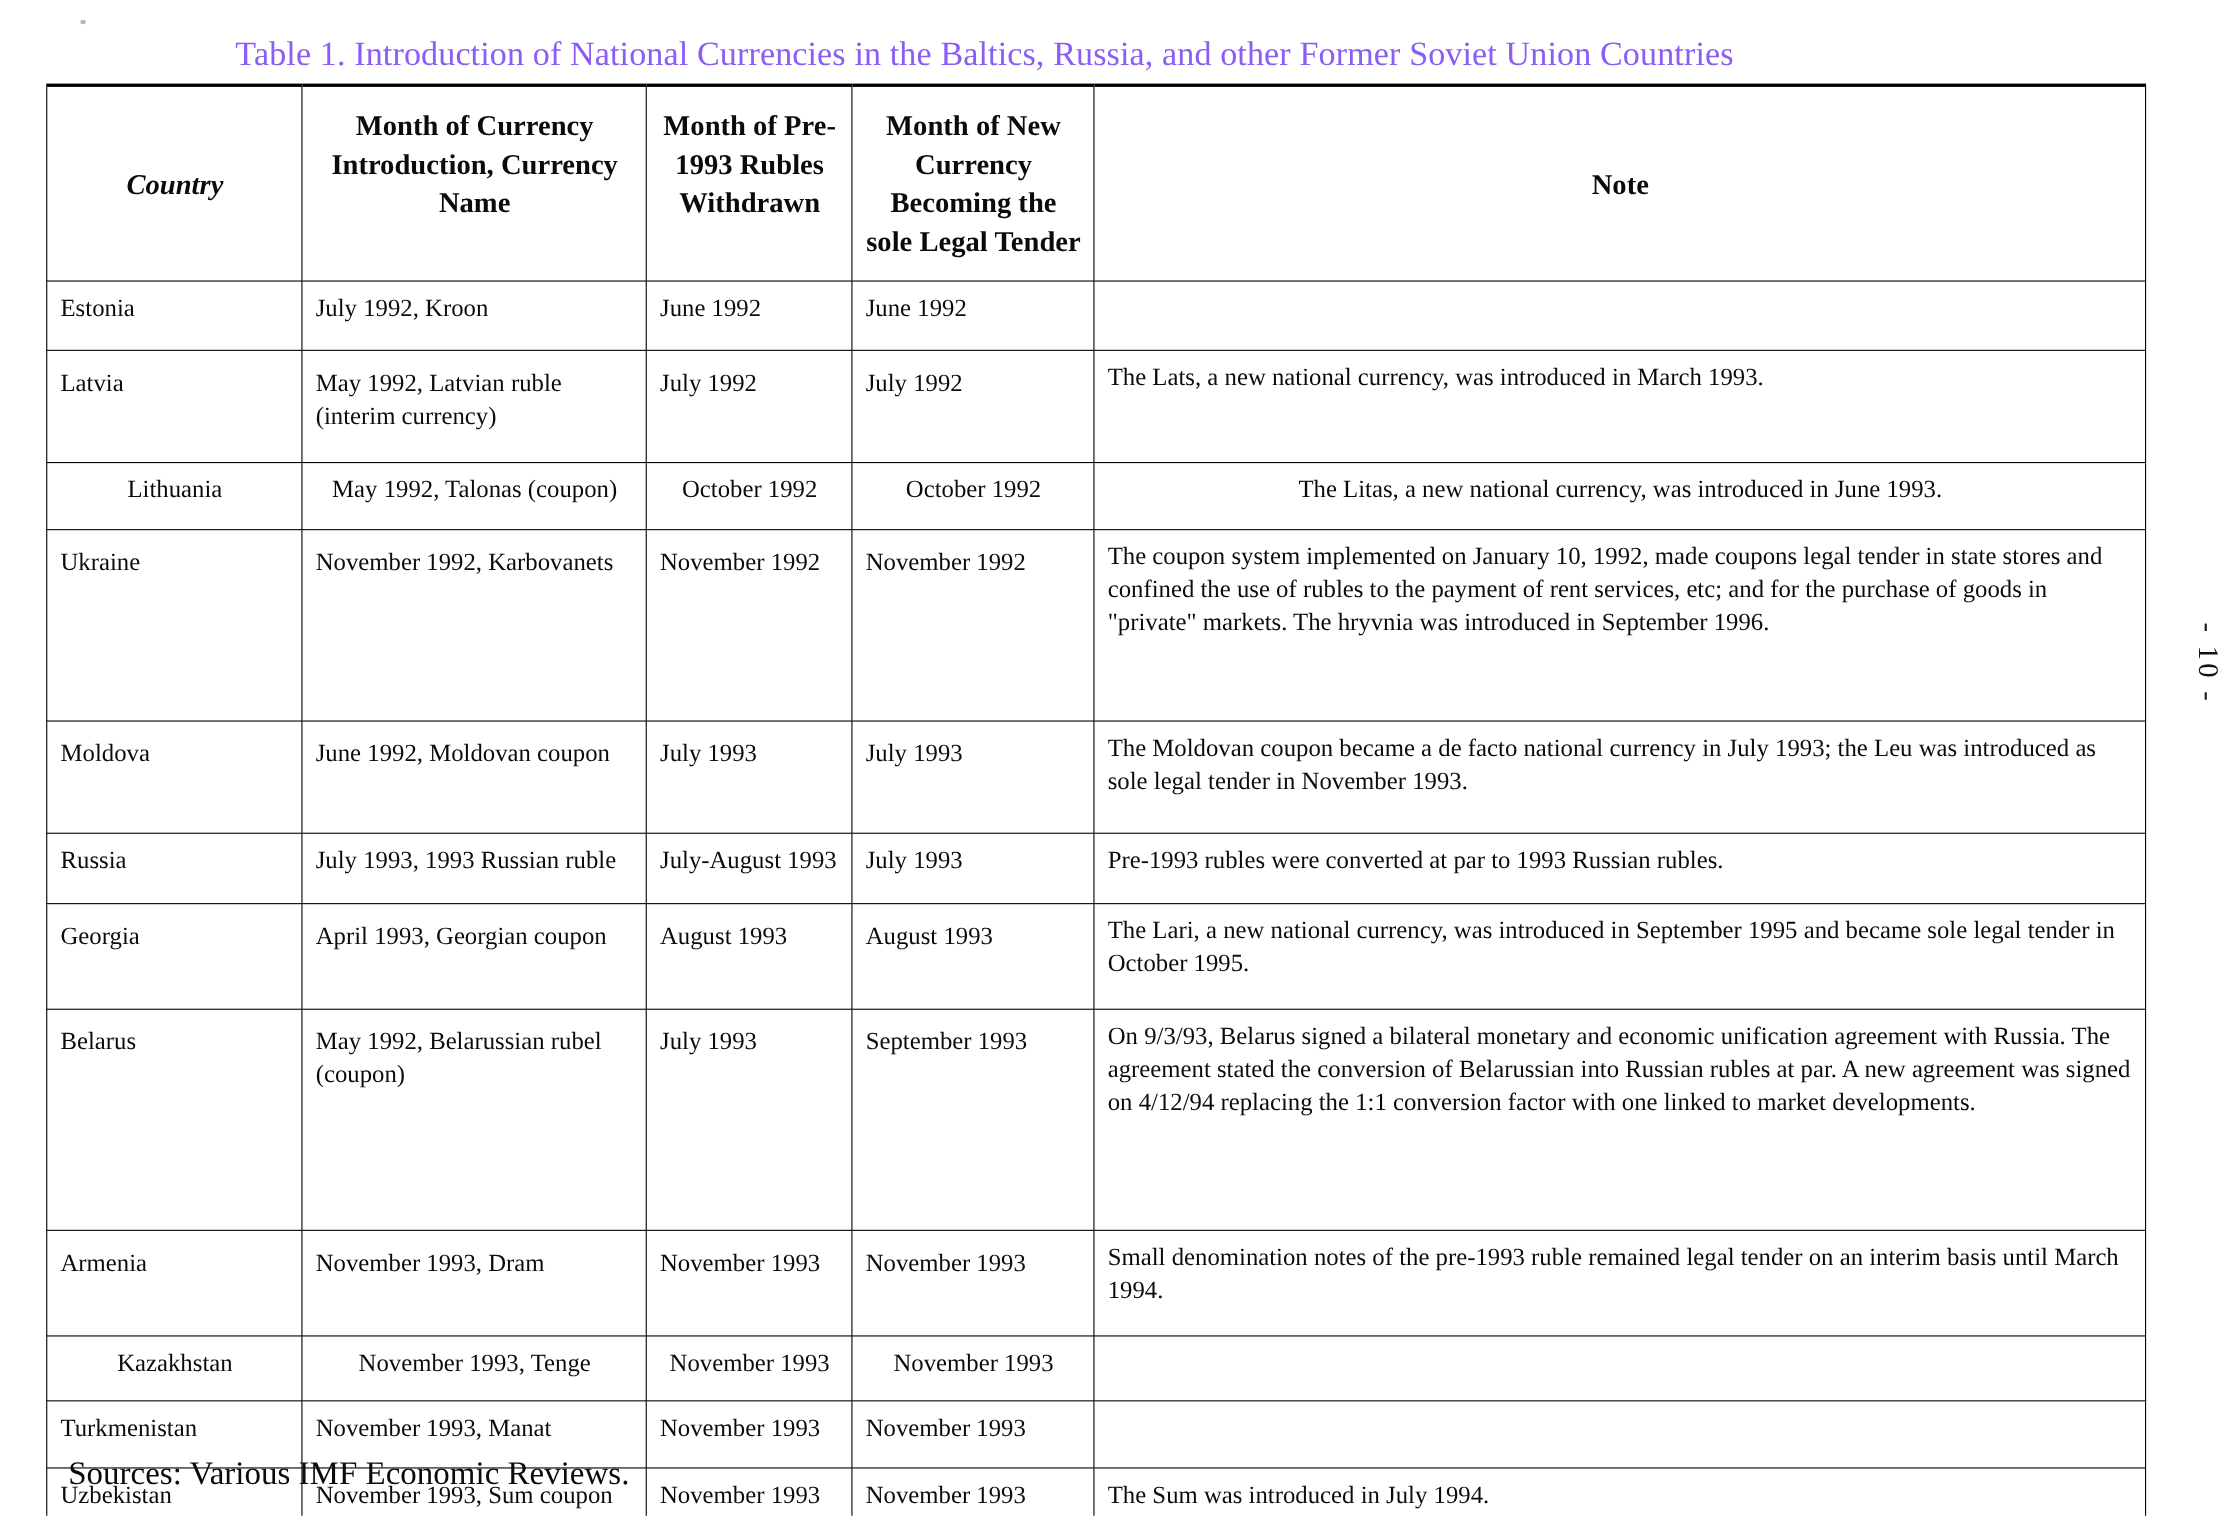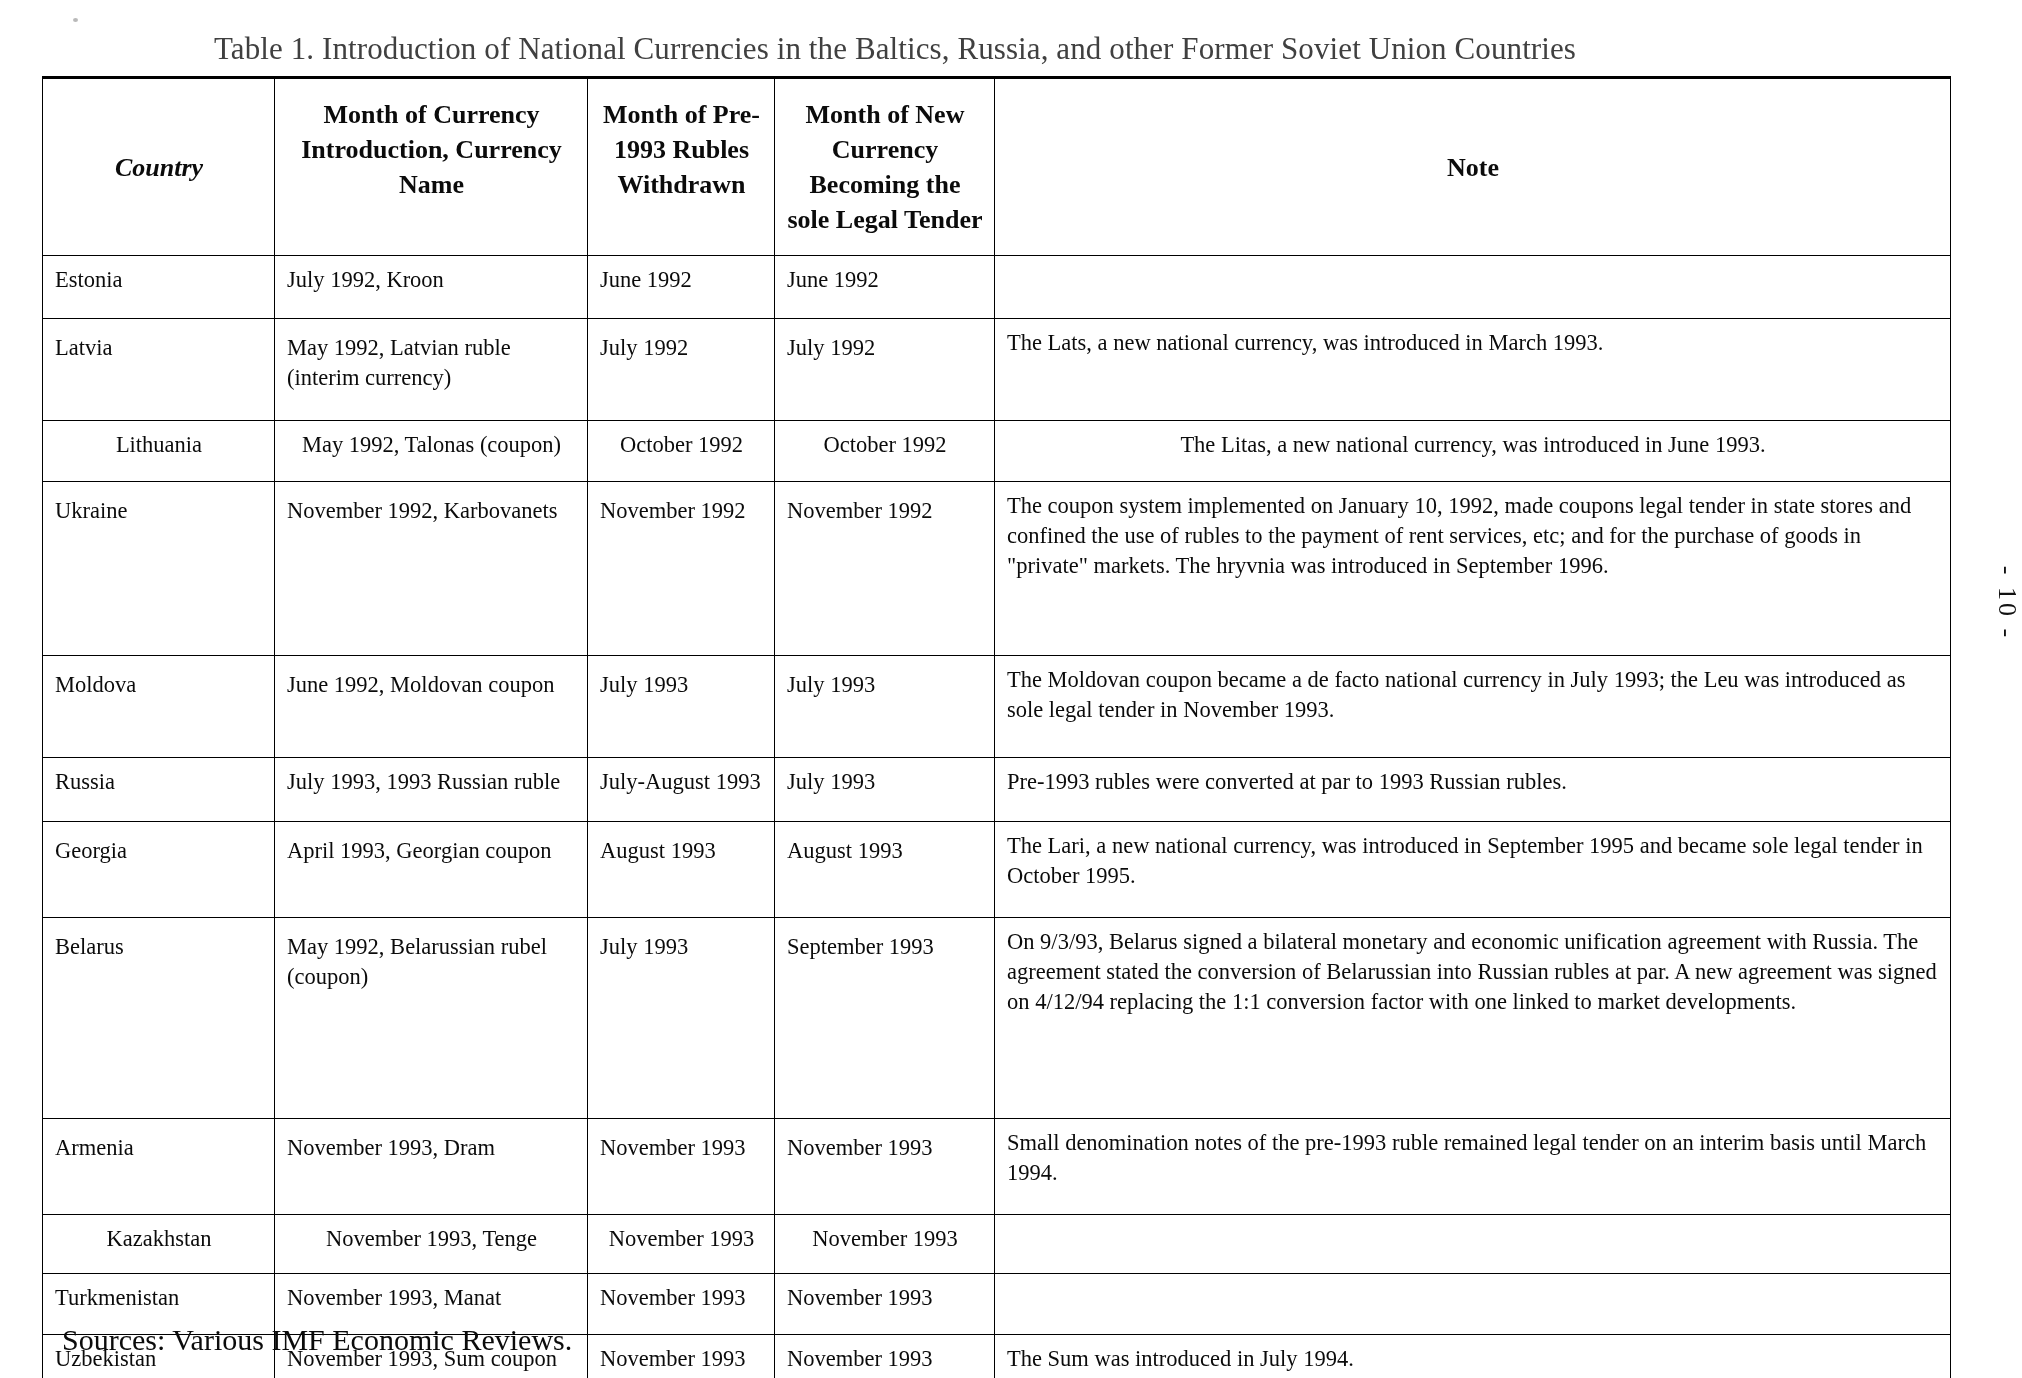--- a/index.html
+++ b/index.html
@@ -28,21 +28,21 @@
   .table-title {
     position: absolute;
     left: 0;
     top: 30px;
     width: 1790px;
     text-align: center;
     font-size: 31px;
     line-height: 1.2;
     letter-spacing: 0.1px;
     font-weight: 400;
-    color: #404040;
+    color: #8b5cf6;
   }
 
   
   .table-wrap {
     position: absolute;
     left: 42px;
     top: 76px;
     width: 1908px;
   }
 

